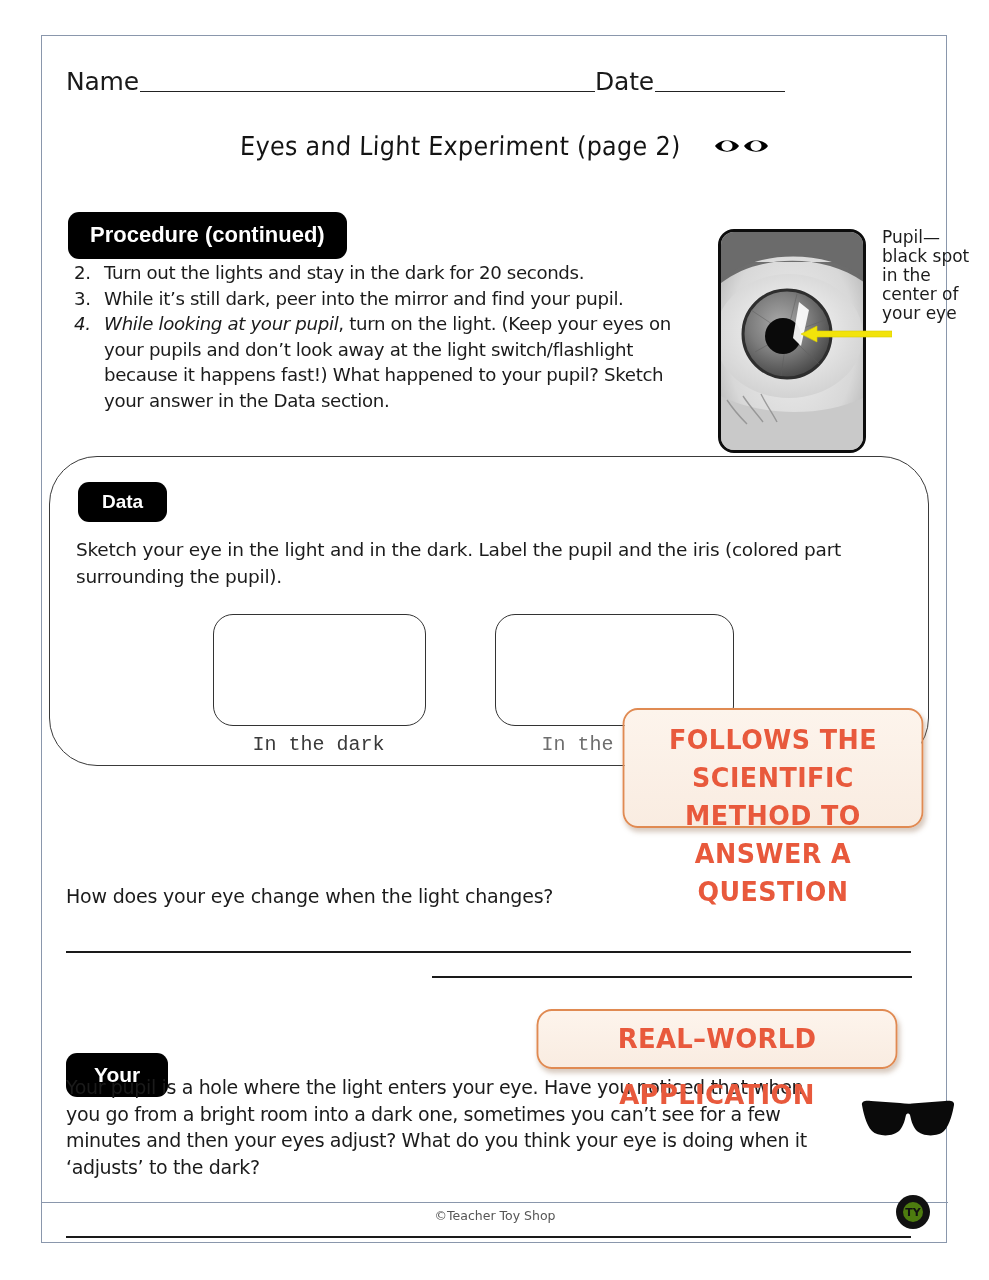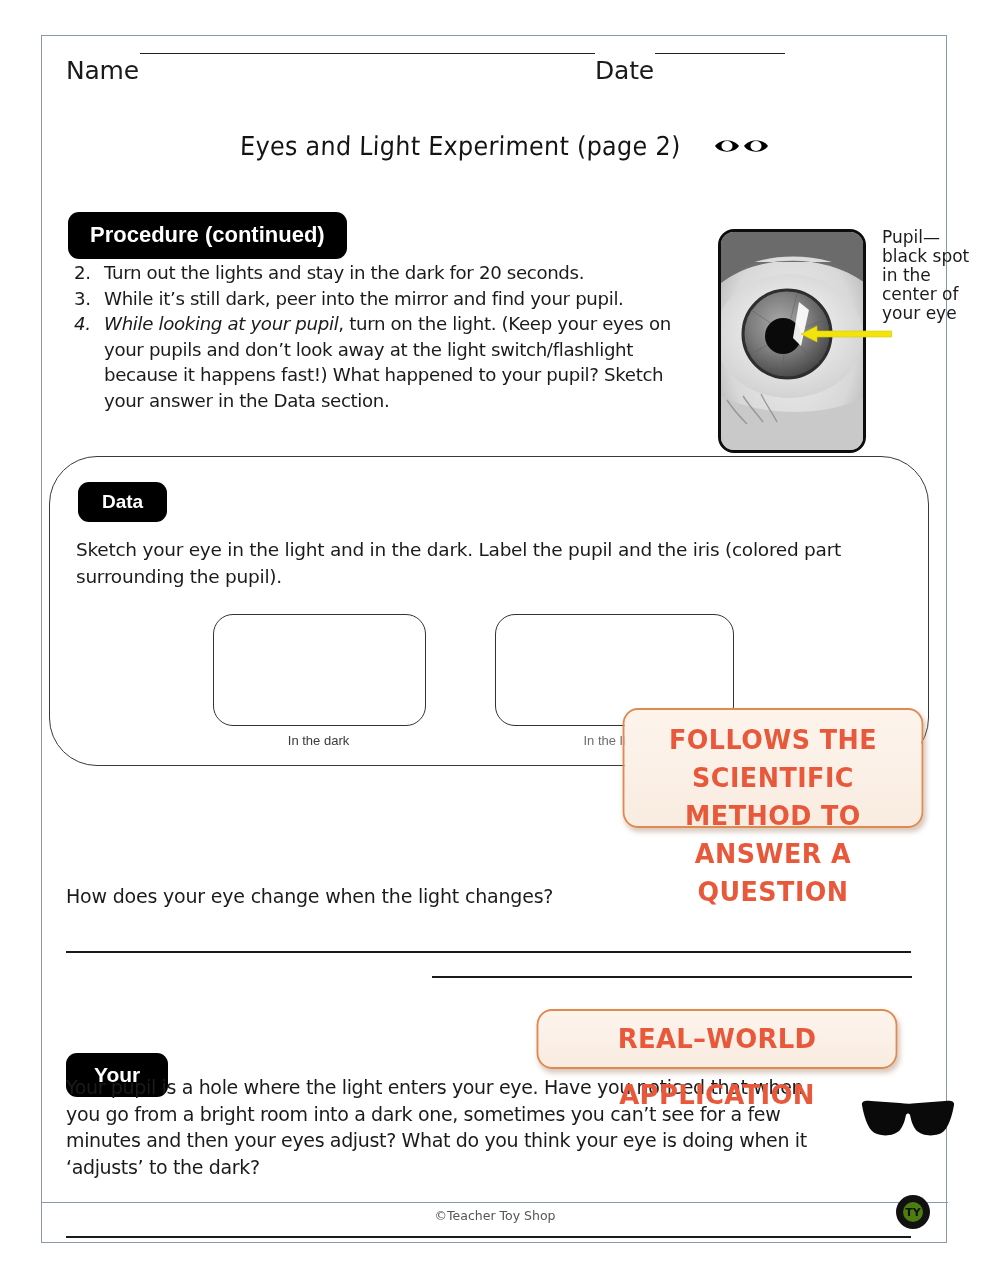--- a/index.html
+++ b/index.html
@@ -9,21 +9,21 @@
     color:#111;overflow:hidden;position:relative;
   }
   .page{
     position:absolute;left:41px;top:35px;width:906px;height:1208px;
     border:1.5px solid #8a97ac;background:#fff;box-sizing:border-box;
   }
 
   
   .namerow{
     position:absolute;left:24px;top:20px;width:862px;height:40px;
-    display:flex;align-items:flex-start;
+    display:flex;align-items:flex-end;
     font-family:"DejaVu Sans", sans-serif;font-size:25px;color:#1a1a1a;
     letter-spacing:-.2px;
   }
   .namerow .lbl{white-space:nowrap;}
   .namerow .rule{
     flex:0 0 auto;border-bottom:1.6px solid #222;height:1px;
     position:relative;top:-4px;
   }
   .rule-name{width:455px;margin-left:1px;}
   .rule-date{width:130px;margin-left:1px;}
@@ -91,21 +91,21 @@
     position:absolute;left:26px;top:79px;width:828px;
     font-family:"DejaVu Sans", sans-serif;font-size:18.5px;line-height:27px;
     color:#1b1b1b;letter-spacing:-.25px;
   }
   .sketchbox{
     position:absolute;border:1.4px solid #333;border-radius:20px;background:#fff;
   }
   .box1{left:163px;top:157px;width:211px;height:110px;}
   .box2{left:445px;top:157px;width:237px;height:110px;}
   .boxcap{
-    position:absolute;font-family:Liberation Sans, sans-serif;font-size:13px;color:#3a3a3a;
+    position:absolute;font-family:Liberation Mono, monospace;font-size:20px;color:#3a3a3a;
     text-align:center;
   }
   .cap1{left:163px;top:276px;width:211px;}
   .cap2{left:445px;top:276px;width:237px;color:#6e6e6e;}
 
   
   .q1{
     position:absolute;left:24px;top:849px;width:600px;
     font-family:"DejaVu Sans", sans-serif;font-size:19px;color:#1b1b1b;letter-spacing:-.2px;
   }

